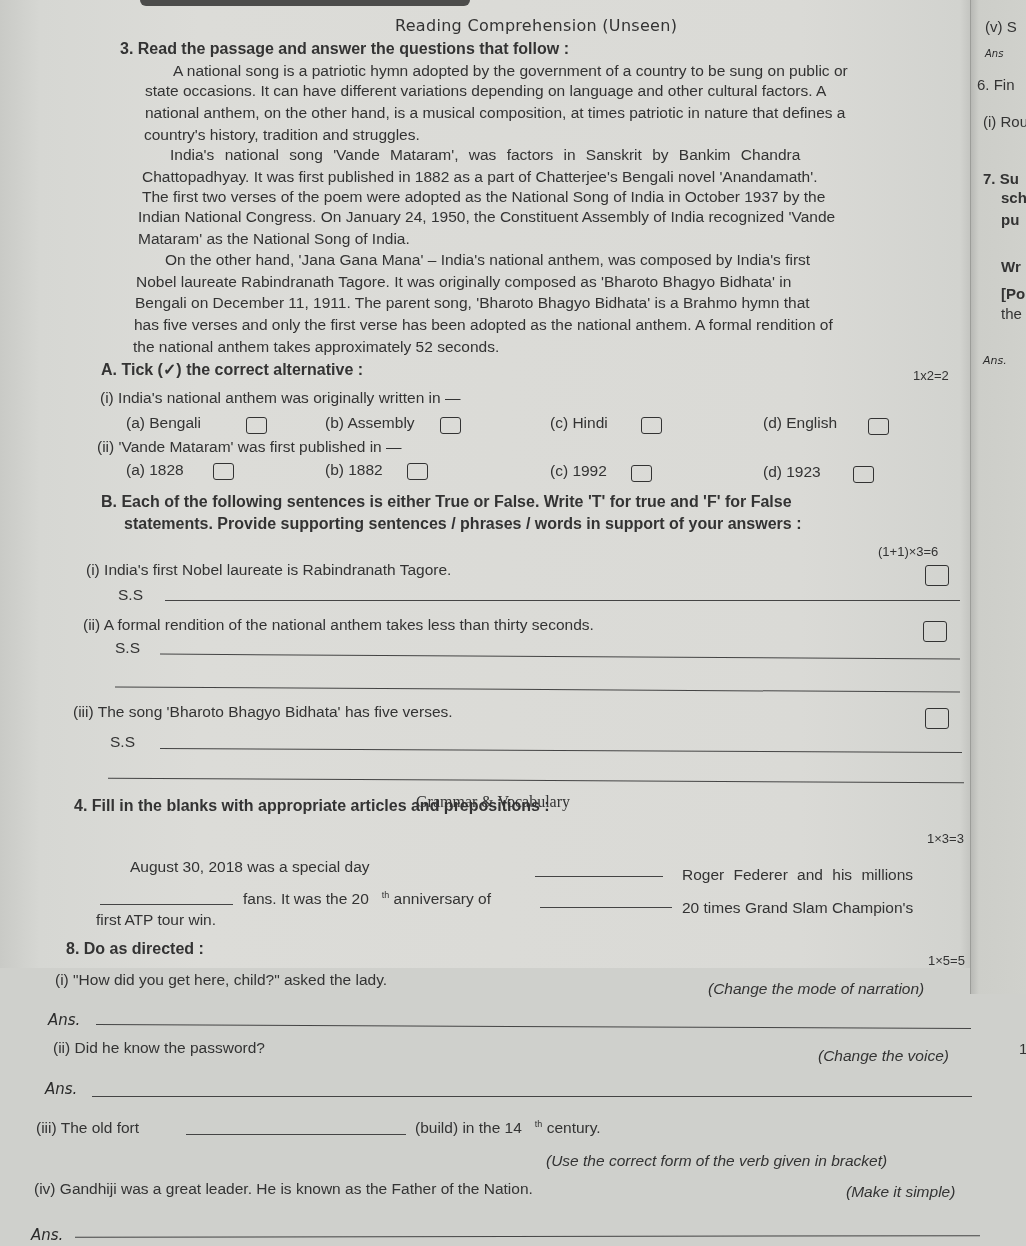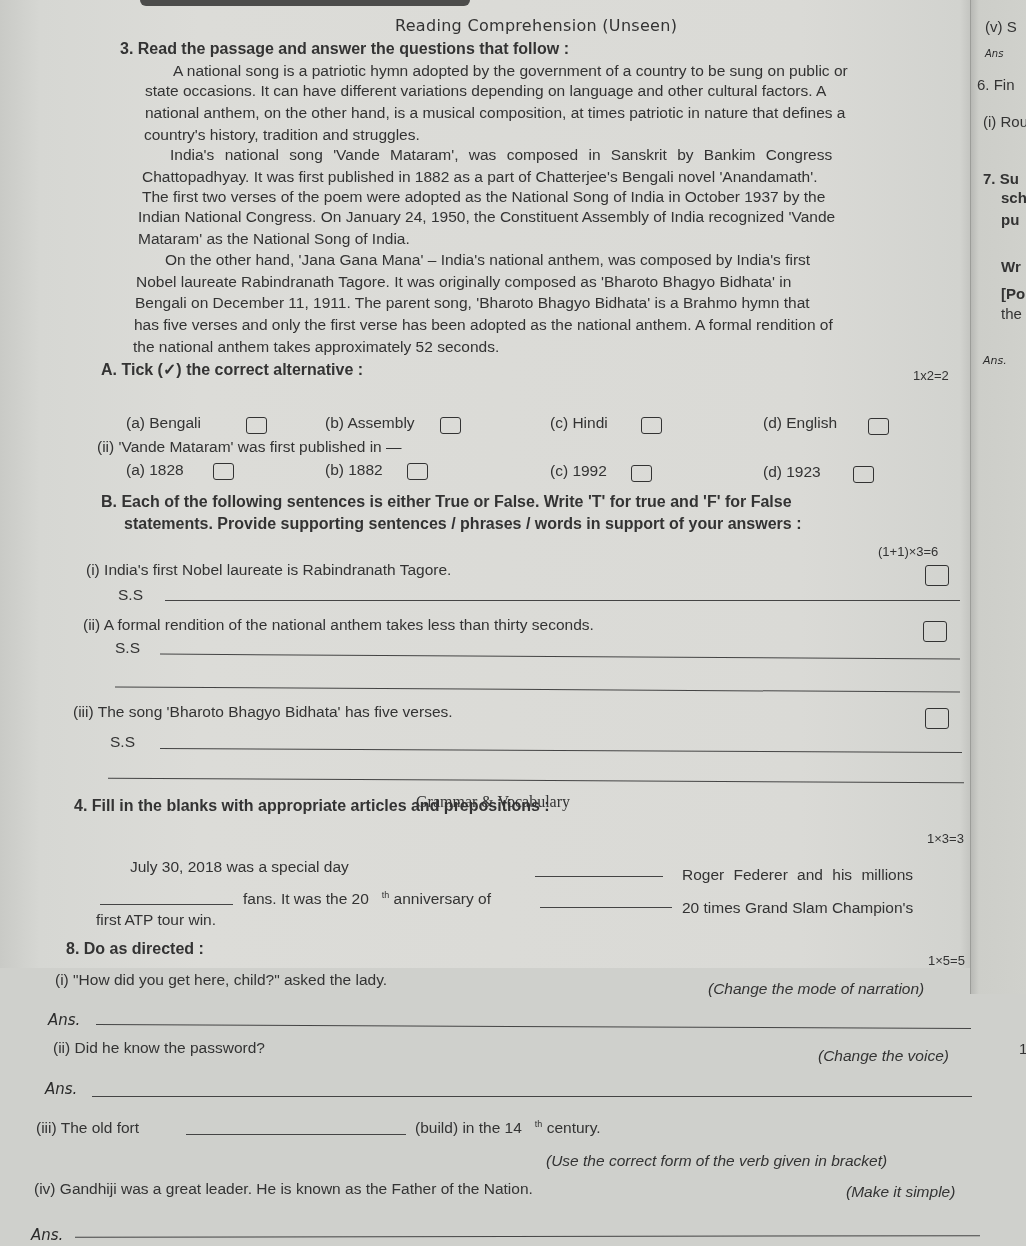--- a/index.html
+++ b/index.html
@@ -28,35 +28,36 @@
 
   <div class="t title">Reading Comprehension (Unseen)</div>
 
   <div class="t qh" style="left:120px;top:40px;">3.  Read the passage and answer the questions that follow :</div>
 
   <div>
     <div class="t p" style="left:173px;top:62px;">A national song is a patriotic hymn adopted by the government of a country to be sung on public or</div>
     <div class="t p" style="left:145px;top:82px;">state occasions. It can have different variations depending on language and other cultural factors. A</div>
     <div class="t p" style="left:145px;top:104px;">national anthem, on the other hand, is a musical composition, at times patriotic in nature that defines a</div>
     <div class="t p" style="left:144px;top:126px;">country's history, tradition and struggles.</div>
-    <div class="t p" style="left:170px;top:146px;word-spacing:6px;">India's national song 'Vande Mataram', was composed in Sanskrit by Bankim Congress</div>
+    <div class="t p" style="left:170px;top:146px;word-spacing:6px;">India's national song 'Vande Mataram', was factors in Sanskrit by Bankim Chandra</div>
     <div class="t p" style="left:142px;top:168px;">Chattopadhyay. It was first published in 1882 as a part of Chatterjee's Bengali novel 'Anandamath'.</div>
     <div class="t p" style="left:142px;top:188px;">The first two verses of the poem were adopted as the National Song of India in October 1937 by the</div>
     <div class="t p" style="left:138px;top:208px;">Indian National Congress. On January 24, 1950, the Constituent Assembly of India recognized 'Vande</div>
     <div class="t p" style="left:138px;top:230px;">Mataram' as the National Song of India.</div>
     <div class="t p" style="left:165px;top:251px;">On the other hand, 'Jana Gana Mana' – India's national anthem, was composed by India's first</div>
     <div class="t p" style="left:136px;top:273px;">Nobel laureate Rabindranath Tagore. It was originally composed as 'Bharoto Bhagyo Bidhata' in</div>
     <div class="t p" style="left:135px;top:294px;">Bengali on December 11, 1911. The parent song, 'Bharoto Bhagyo Bidhata' is a Brahmo hymn that</div>
     <div class="t p" style="left:134px;top:316px;">has five verses and only the first verse has been adopted as the national anthem. A formal rendition of</div>
     <div class="t p" style="left:133px;top:338px;">the national anthem takes approximately 52 seconds.</div>
   </div>
 
   <div class="t qh" style="left:101px;top:360px;">A.  Tick (✓) the correct alternative :</div>
   <div class="t marks" style="left:913px;top:368px;">1x2=2</div>
 
+  <div class="t p" style="left:100px;top:389px;">(i)  India's national anthem was originally written in —</div>
   <div class="t p" style="left:126px;top:414px;">(a)  Bengali</div>
   <div class="box" style="left:246px;top:417px;"></div>
   <div class="t p" style="left:325px;top:414px;">(b)  Assembly</div>
   <div class="box" style="left:440px;top:417px;"></div>
   <div class="t p" style="left:550px;top:414px;">(c)  Hindi</div>
   <div class="box" style="left:641px;top:417px;"></div>
   <div class="t p" style="left:763px;top:414px;">(d)  English</div>
   <div class="box" style="left:868px;top:418px;"></div>
 
   <div class="t p" style="left:97px;top:438px;">(ii)  'Vande Mataram' was first published in —</div>
@@ -88,21 +89,21 @@
   <div class="bigbox" style="left:925px;top:708px;"></div>
   <div class="t p" style="left:110px;top:733px;">S.S</div>
   <div class="line" style="left:160px;top:750px;width:802px;transform:rotate(.3deg);"></div>
   <div class="line" style="left:108px;top:780px;width:856px;transform:rotate(.3deg);"></div>
 
   <div class="t" style="left:416px;top:793px;font-size:16px;font-family:Liberation Serif, serif;color:#333;">Grammar &amp; Vocabulary</div>
 
   <div class="t qh" style="left:74px;top:797px;">4.  Fill in the blanks with appropriate articles and prepositions :</div>
   <div class="t marks" style="left:927px;top:831px;">1×3=3</div>
 
-  <div class="t p" style="left:130px;top:858px;">July  30,  2018  was  a  special  day</div>
+  <div class="t p" style="left:130px;top:858px;">August  30,  2018  was  a  special  day</div>
   <div class="line" style="left:535px;top:876px;width:128px;"></div>
   <div class="t p" style="left:682px;top:866px;word-spacing:5px;">Roger  Federer  and  his  millions</div>
 
   <div class="line" style="left:100px;top:904px;width:133px;"></div>
   <div class="t p" style="left:243px;top:890px;"><span>fans. It was the 20</span><sup>th</sup><span> anniversary of</span></div>
   <div class="line" style="left:540px;top:907px;width:132px;"></div>
   <div class="t p" style="left:682px;top:899px;">20 times Grand Slam Champion's</div>
   <div class="t p" style="left:96px;top:911px;">first ATP tour win.</div>
 
   <div class="t qh" style="left:66px;top:940px;">8.  Do as directed :</div>

